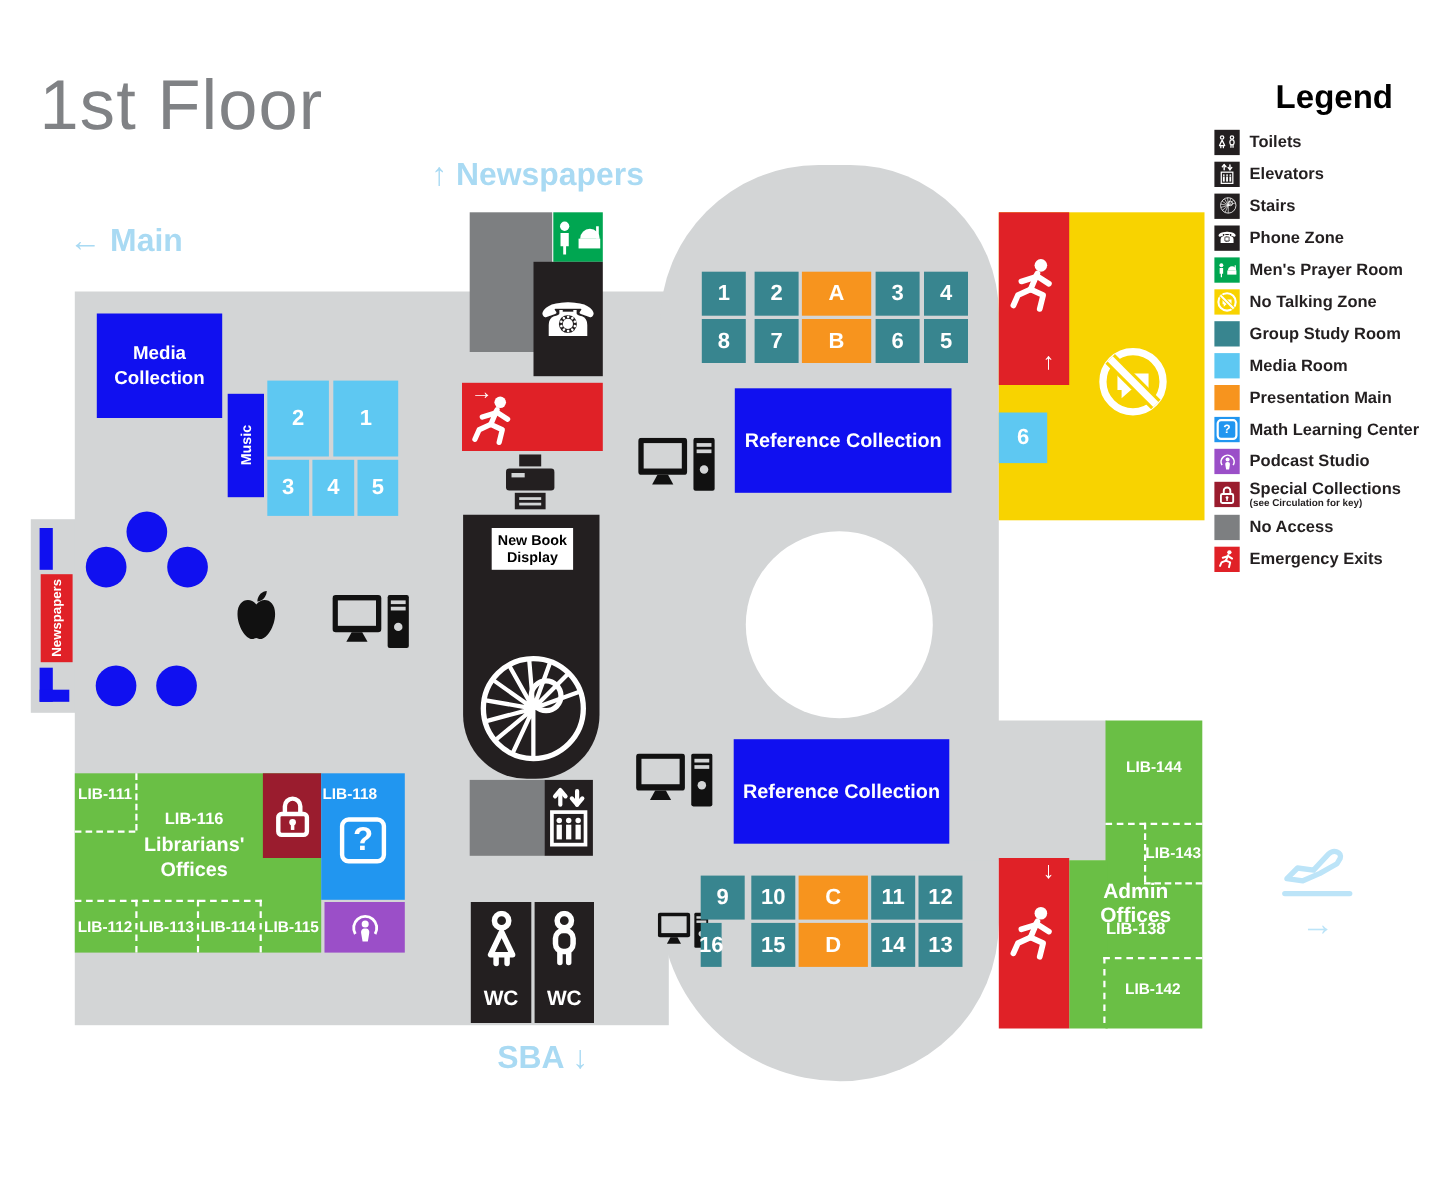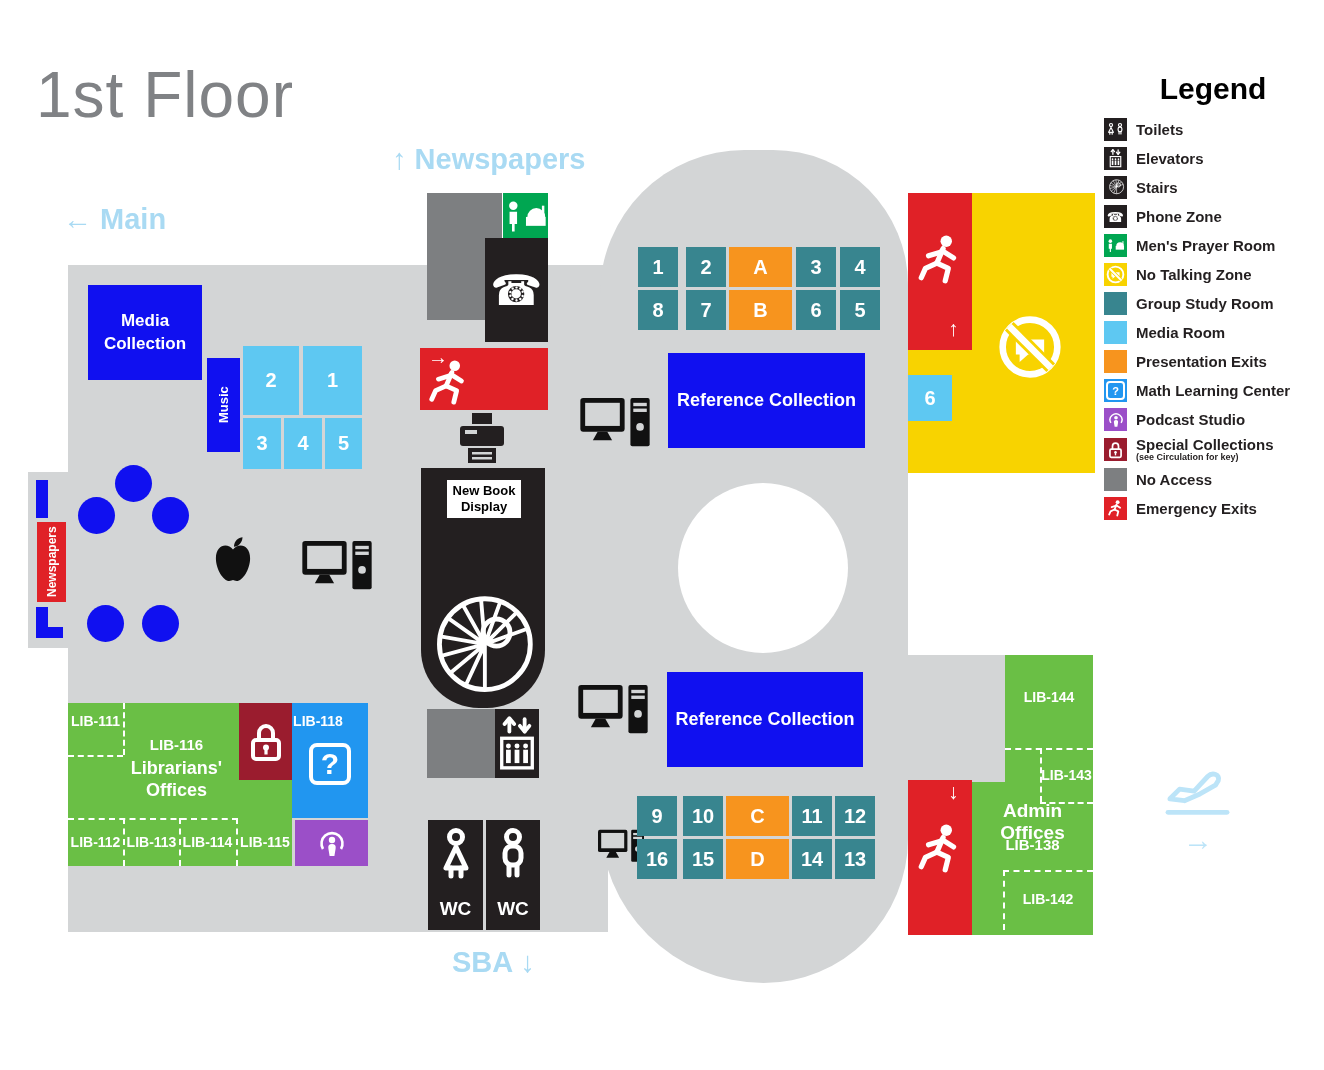--- a/index.html
+++ b/index.html
@@ -249,21 +249,21 @@
     </svg>
   <svg class="a" style="left:598px;top:826px;color:#111;" width="46" height="42" viewBox="0 0 72 54">
       <use href="#computer"></use>
     </svg>
 
   <div class="a teal fc wt room-num" style="left:637px;top:796px;width:40px;height:40px;">9</div>
   <div class="a teal fc wt room-num" style="left:683px;top:796px;width:40px;height:40px;">10</div>
   <div class="a org fc wt room-num" style="left:726px;top:796px;width:63px;height:40px;">C</div>
   <div class="a teal fc wt room-num" style="left:792px;top:796px;width:40px;height:40px;">11</div>
   <div class="a teal fc wt room-num" style="left:835px;top:796px;width:40px;height:40px;">12</div>
-  <div class="a teal fc wt room-num" style="left:637px;top:839px;width:40px;height:40px;">16</div>
+  <div class="a teal fc wt room-num" style="left:637px;top:839px;width:19px;height:40px;">16</div>
   <div class="a teal fc wt room-num" style="left:683px;top:839px;width:40px;height:40px;">15</div>
   <div class="a org fc wt room-num" style="left:726px;top:839px;width:63px;height:40px;">D</div>
   <div class="a teal fc wt room-num" style="left:792px;top:839px;width:40px;height:40px;">14</div>
   <div class="a teal fc wt room-num" style="left:835px;top:839px;width:40px;height:40px;">13</div>
 
   <div class="a yel" style="left:908px;top:193px;width:187px;height:280px;">
     <svg class="a" style="left:89px;top:121px;color:#fff;" width="66" height="66" viewBox="0 0 70 70">
         <use href="#notalk"></use>
       </svg>
   </div>
@@ -383,21 +383,21 @@
     <div class="lrow">
       <span class="lic teal"></span>
       <span class="llab">Group Study Room</span>
     </div>
     <div class="lrow">
       <span class="lic lblu"></span>
       <span class="llab">Media Room</span>
     </div>
     <div class="lrow">
       <span class="lic org"></span>
-      <span class="llab">Presentation Exits</span>
+      <span class="llab">Presentation Main</span>
     </div>
     <div class="lrow">
       <span class="lic mblu">
         <span class="qbox" style="width:15px;height:15px;font-size:11px;border-width:2px;border-radius:4px;">?</span>
       </span>
       <span class="llab">Math Learning Center</span>
     </div>
     <div class="lrow">
       <span class="lic pur" style="color:#fff;">
         <svg width="16" height="17" viewBox="0 0 28 30">

